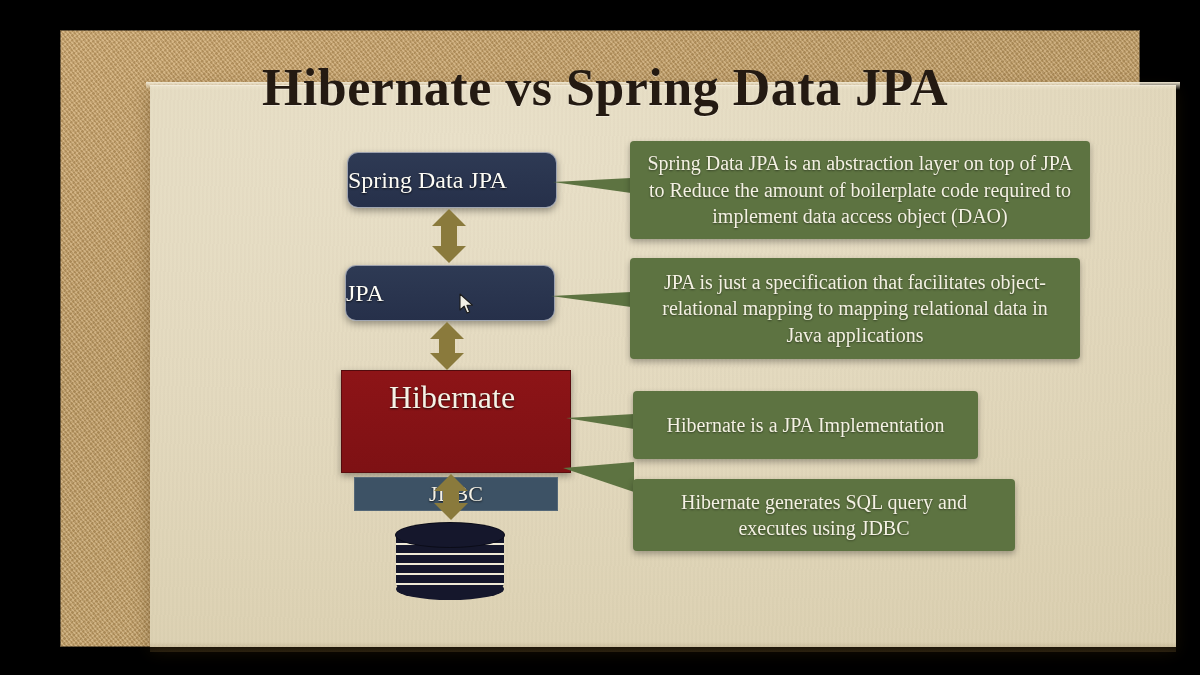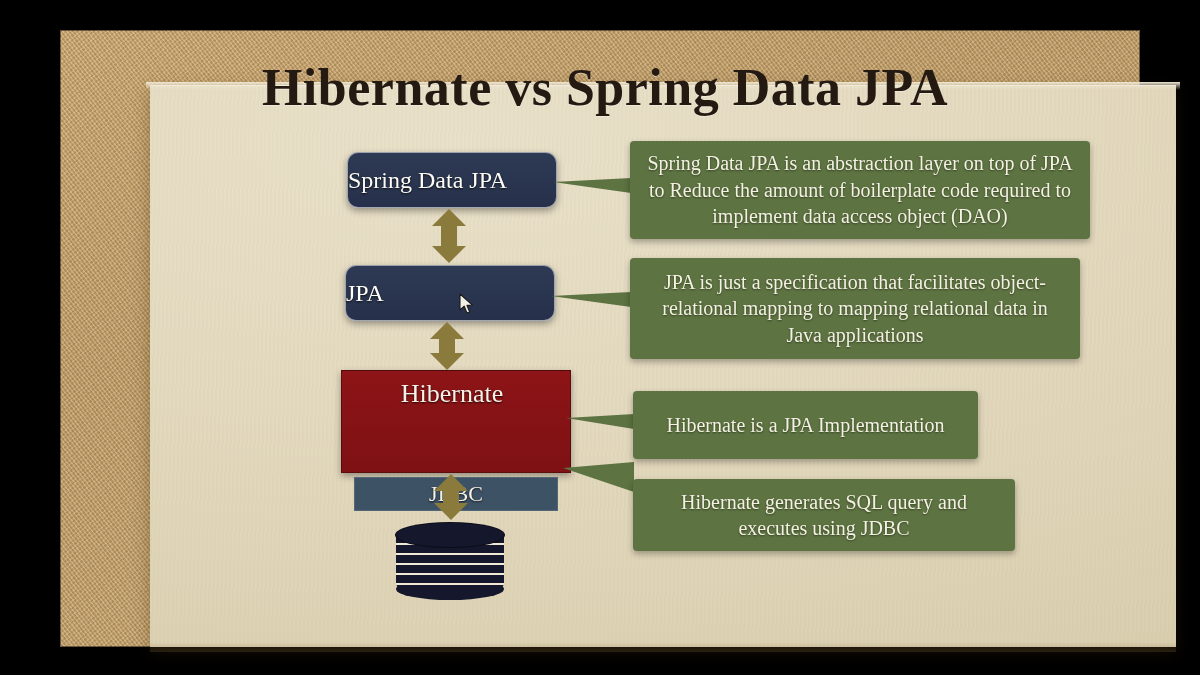--- a/index.html
+++ b/index.html
@@ -43,21 +43,21 @@
            text-shadow:0 1px 2px rgba(0,0,0,.75);}
   #box-sdjpa{left:347px;top:152px;width:208px;height:54px;font-size:24px;}
   #box-jpa  {left:345px;top:265px;width:208px;height:54px;font-size:24px;}
 
   
   #box-hib{position:absolute;left:341px;top:370px;width:228px;height:101px;
            background:linear-gradient(#8d1417,#7e1114);
            border:1px solid rgba(0,0,0,.35);
            box-shadow:0 3px 7px rgba(0,0,0,.35);}
   #hib-label{position:absolute;left:0;right:8px;top:8px;text-align:center;
-             font-size:26px;color:#f6f2e6;text-shadow:0 1px 2px rgba(0,0,0,.8);}
+             font-size:32px;color:#f6f2e6;text-shadow:0 1px 2px rgba(0,0,0,.8);}
   #box-jdbc{position:absolute;left:12px;top:70px;width:202px;height:32px;
             background:#3d5265;border:1px solid rgba(255,255,255,.12);
             display:flex;align-items:center;justify-content:center;
             font-size:22px;color:#f6f2e6;text-shadow:0 1px 2px rgba(0,0,0,.8);margin-top:36px;}
 
   
   .dblarrow{position:absolute;width:34px;}
   .dblarrow .up,.dblarrow .dn{width:0;height:0;border-left:17px solid transparent;
         border-right:17px solid transparent;}
   .dblarrow .up{border-bottom:17px solid #8a7a3c;}

